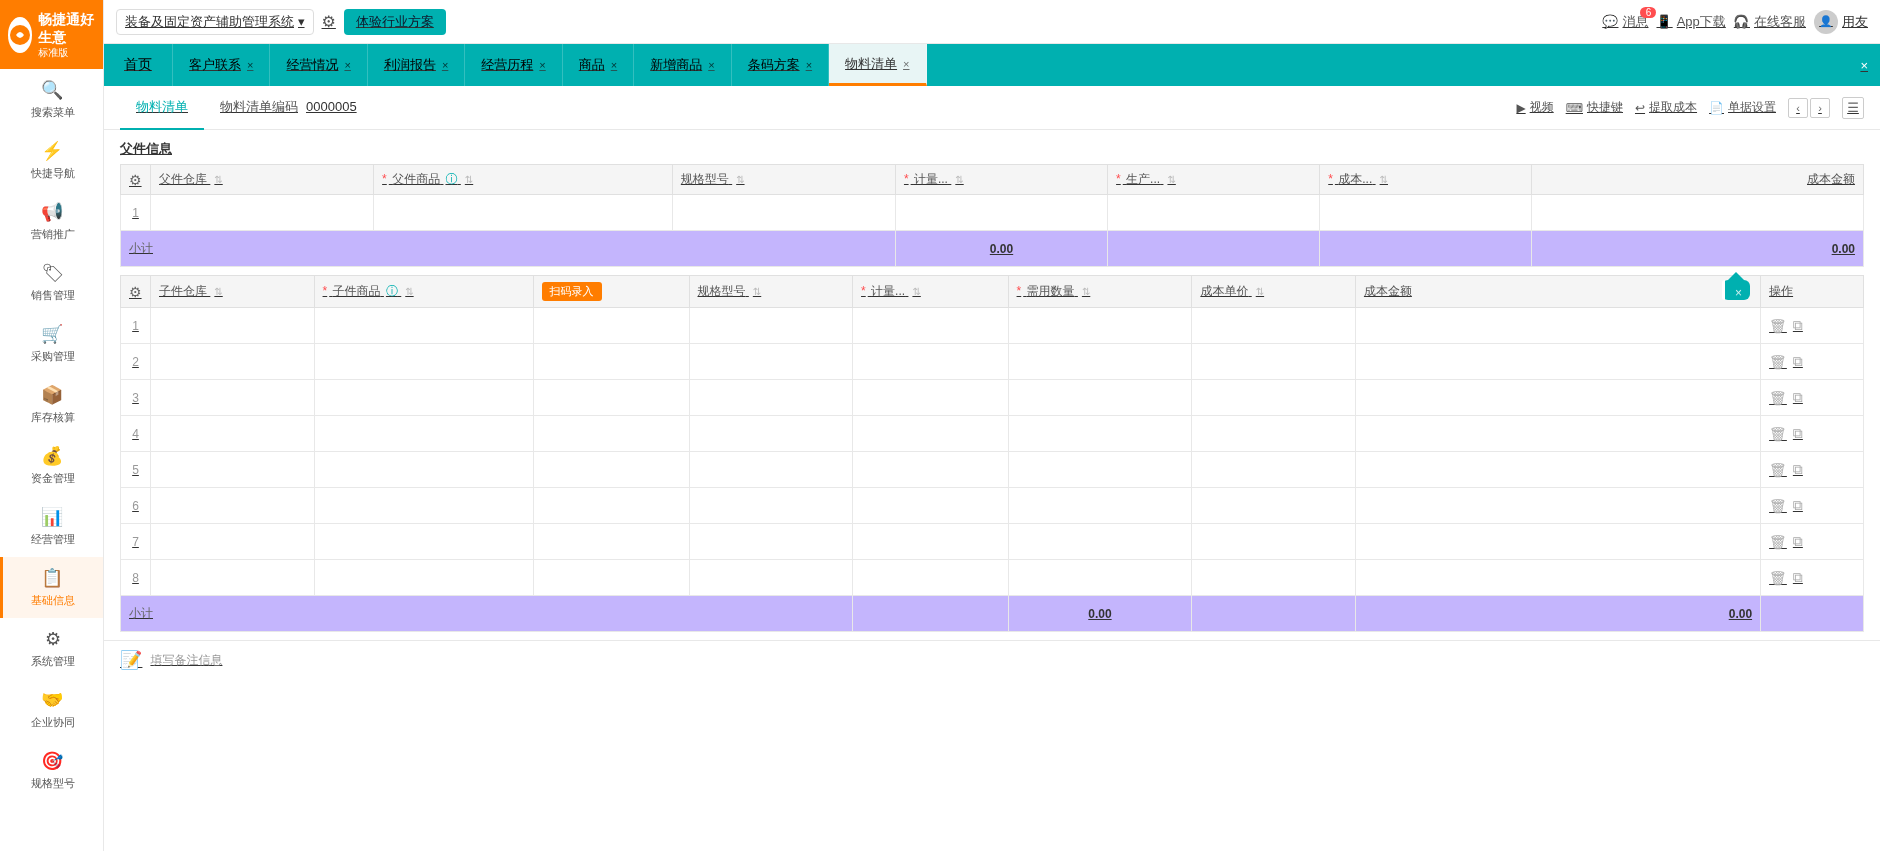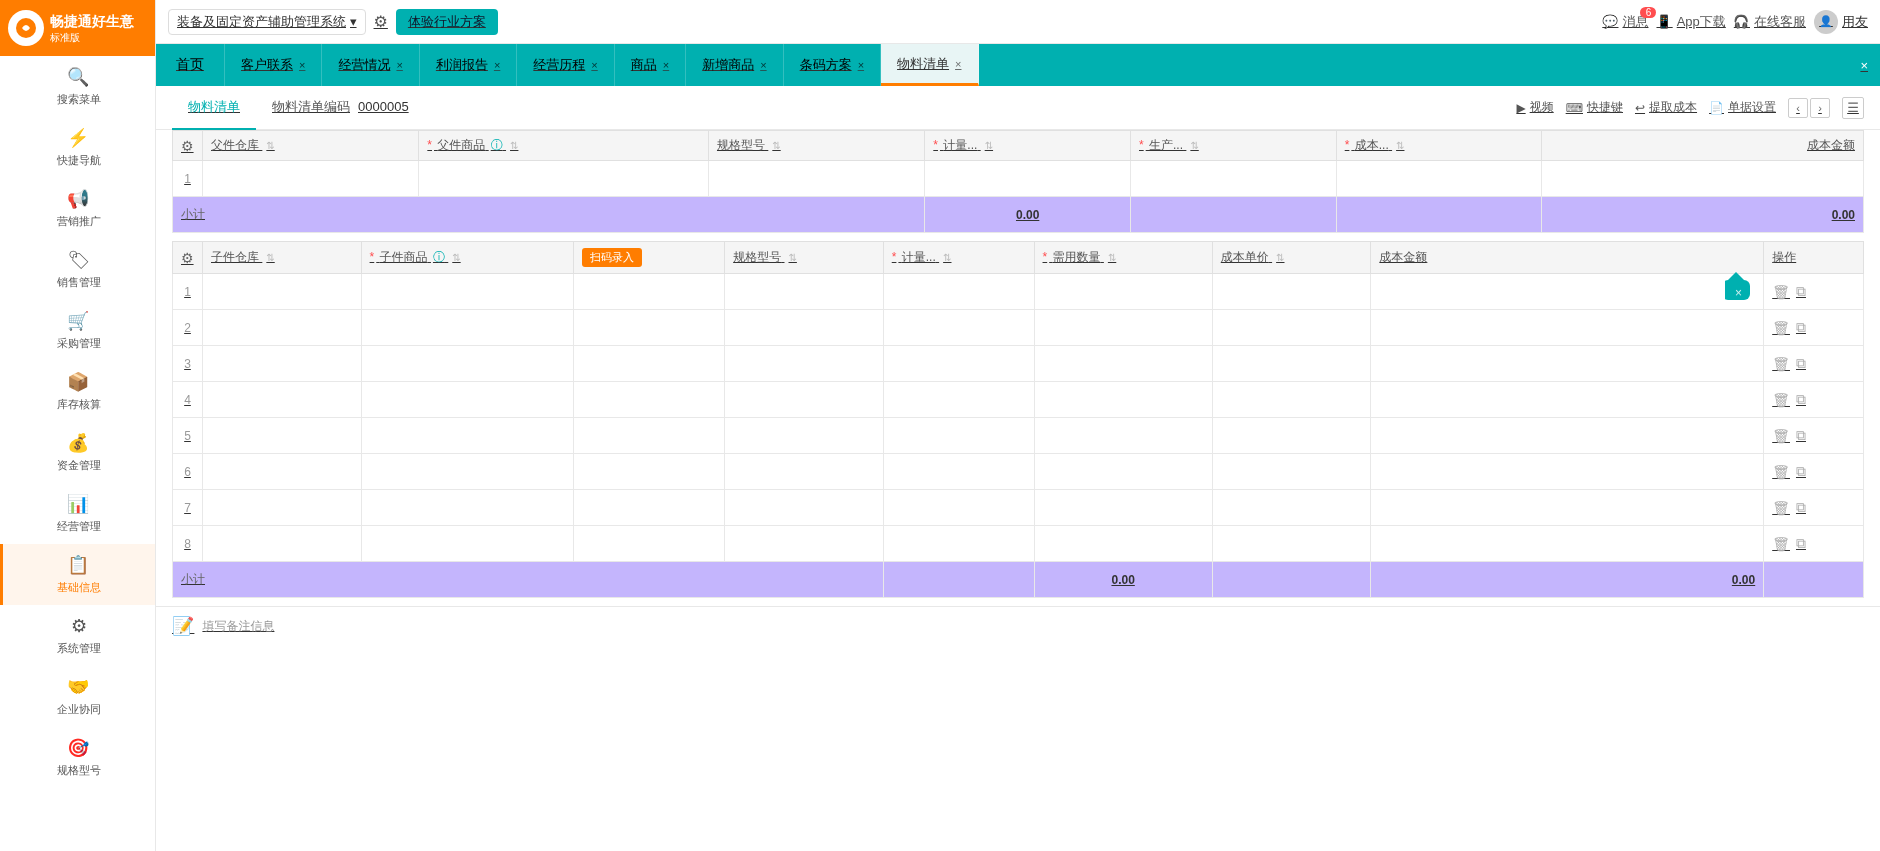--- a/index.html
+++ b/index.html
@@ -1,19 +1,19 @@
 <!DOCTYPE html>
 <html><head>
   <meta charset="utf-8">
   <style>
     * { box-sizing: border-box; margin: 0; padding: 0; }
     body { font-family: 'Microsoft YaHei', Arial, sans-serif; font-size: 13px; color: #333; display: flex; height: 851px; overflow: hidden; }
 
     
-    .sidebar { width: 156px; background: #fff; border-right: 1px solid #e8e8e8; display: flex; flex-direction: column; flex-shrink: 0; }
+    .sidebar { width: 104px; background: #fff; border-right: 1px solid #e8e8e8; display: flex; flex-direction: column; flex-shrink: 0; }
     .sidebar-logo { background: #ff7d00; padding: 10px 8px; display: flex; align-items: center; gap: 6px; cursor: pointer; }
     .sidebar-logo-icon { width: 36px; height: 36px; background: #fff; border-radius: 50%; display: flex; align-items: center; justify-content: center; }
     .sidebar-logo-icon svg { width: 24px; height: 24px; }
     .sidebar-logo-text { color: #fff; font-size: 12px; line-height: 1.3; }
     .sidebar-logo-text .brand { font-size: 14px; font-weight: bold; }
     .sidebar-logo-text .sub { font-size: 10px; }
     .sidebar-nav { flex: 1; overflow-y: auto; }
     .sidebar-item { display: flex; flex-direction: column; align-items: center; padding: 10px 4px; cursor: pointer; color: #555; font-size: 11px; gap: 4px; border-left: 3px solid transparent; }
     .sidebar-item.active { background: #fff5ec; color: #ff7d00; border-left-color: #ff7d00; }
     .sidebar-item .si-icon { font-size: 18px; }
@@ -259,20 +259,21 @@
       </div>
 
       <div style="position:relative;">
         <div class="tooltip-box">
           <span class="tooltip-indicator"></span>
           <span class="tooltip-close" style="position:absolute;top:4px;right:8px;cursor:pointer;">×</span>
         </div>
       </div>
 
       <div class="section">
+        <div class="section-title">父件信息</div>
         <table class="data-table">
           <thead>
             <tr>
               <th><span class="gear-col">⚙</span></th>
               <th>
                 <span>父件仓库</span>
                 <span class="col-sort">⇅</span>
               </th>
               <th>
                 <span class="th-required">*</span>

